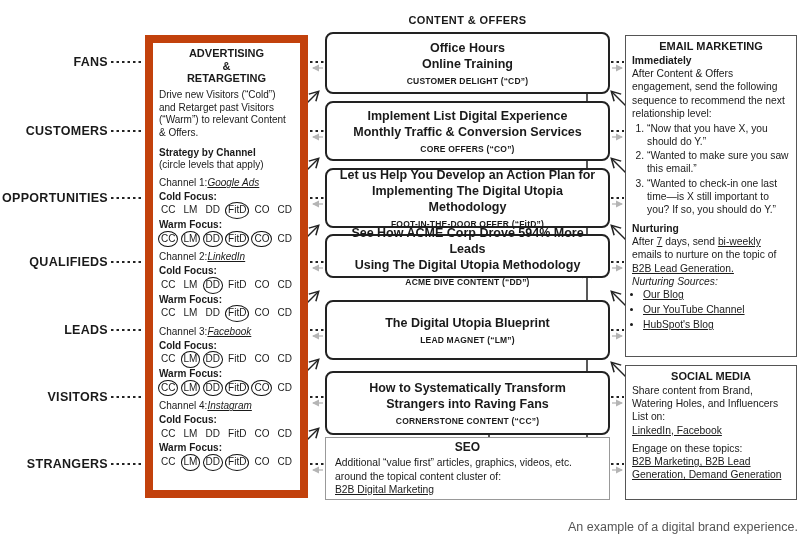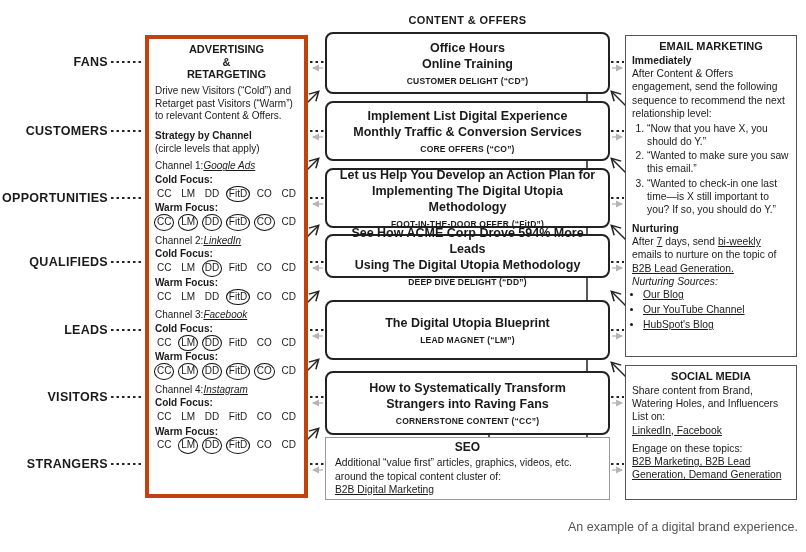--- a/index.html
+++ b/index.html
@@ -7,21 +7,21 @@
     font-family:"Liberation Sans","DejaVu Sans",sans-serif;color:#1a1a1a;overflow:hidden;}
   svg.overlay{position:absolute;left:0;top:0;pointer-events:none;}
   .dash{stroke:#222;stroke-width:1.8;stroke-dasharray:2.5,3;}
   .garrow{stroke:#b5b5b5;stroke-width:1.3;}
   .barrow{stroke:#222;stroke-width:1.5;fill:none;}
   .varrow{stroke:#222;stroke-width:1.5;fill:none;}
 
   .flabel{position:absolute;left:0;width:108px;text-align:right;font-weight:bold;
     font-size:12.5px;letter-spacing:.3px;}
 
-  .adv{position:absolute;left:145px;top:35px;width:163px;height:463px;border:4px solid #c2410c;
+  .adv{position:absolute;left:145px;top:35px;width:163px;height:463px;border:8px solid #c2410c;
     background:#fff;box-sizing:border-box;padding:4px 6px;font-size:10px;line-height:1.27;}
   .adv .hdr{font-weight:bold;font-size:11px;text-align:center;line-height:1.15;margin-bottom:4px;}
   .adv .desc{margin:2px 0 7px;}
   .adv .strat{font-weight:bold;}
   .adv .note{margin-bottom:2px;}
   .chan{margin-top:5px;}
   .chlbl{}
   .chname{font-style:italic;text-decoration:underline;}
   .focus{font-weight:bold;margin-top:1px;}
   .lvl-row{display:flex;justify-content:space-between;align-items:flex-end;padding:0 1px;}
@@ -253,21 +253,21 @@
     <div class="sub">CORE OFFERS (“CO”)</div>
   </div>
   <div class="obox" style="top:168px;height:60px">
     <div class="t">Let us Help You Develop an Action Plan for</div>
     <div class="t">Implementing The Digital Utopia Methodology</div>
     <div class="sub">FOOT-IN-THE-DOOR OFFER (“FitD”)</div>
   </div>
   <div class="obox" style="top:234px;height:44px">
     <div class="t">See How ACME Corp Drove 594% More Leads</div>
     <div class="t">Using The Digital Utopia Methodology</div>
-    <div class="sub">DEEP DIVE DELIGHT (“DD”)</div>
+    <div class="sub">ACME DIVE CONTENT (“DD”)</div>
   </div>
   <div class="obox" style="top:300px;height:60px">
     <div class="t">The Digital Utopia Blueprint</div>
     <div class="t"></div>
     <div class="sub">LEAD MAGNET (“LM”)</div>
   </div>
   <div class="obox" style="top:371px;height:64px;border-width:2.5px">
     <div class="t">How to Systematically Transform</div>
     <div class="t">Strangers into Raving Fans</div>
     <div class="sub">CORNERSTONE CONTENT (“CC”)</div>

